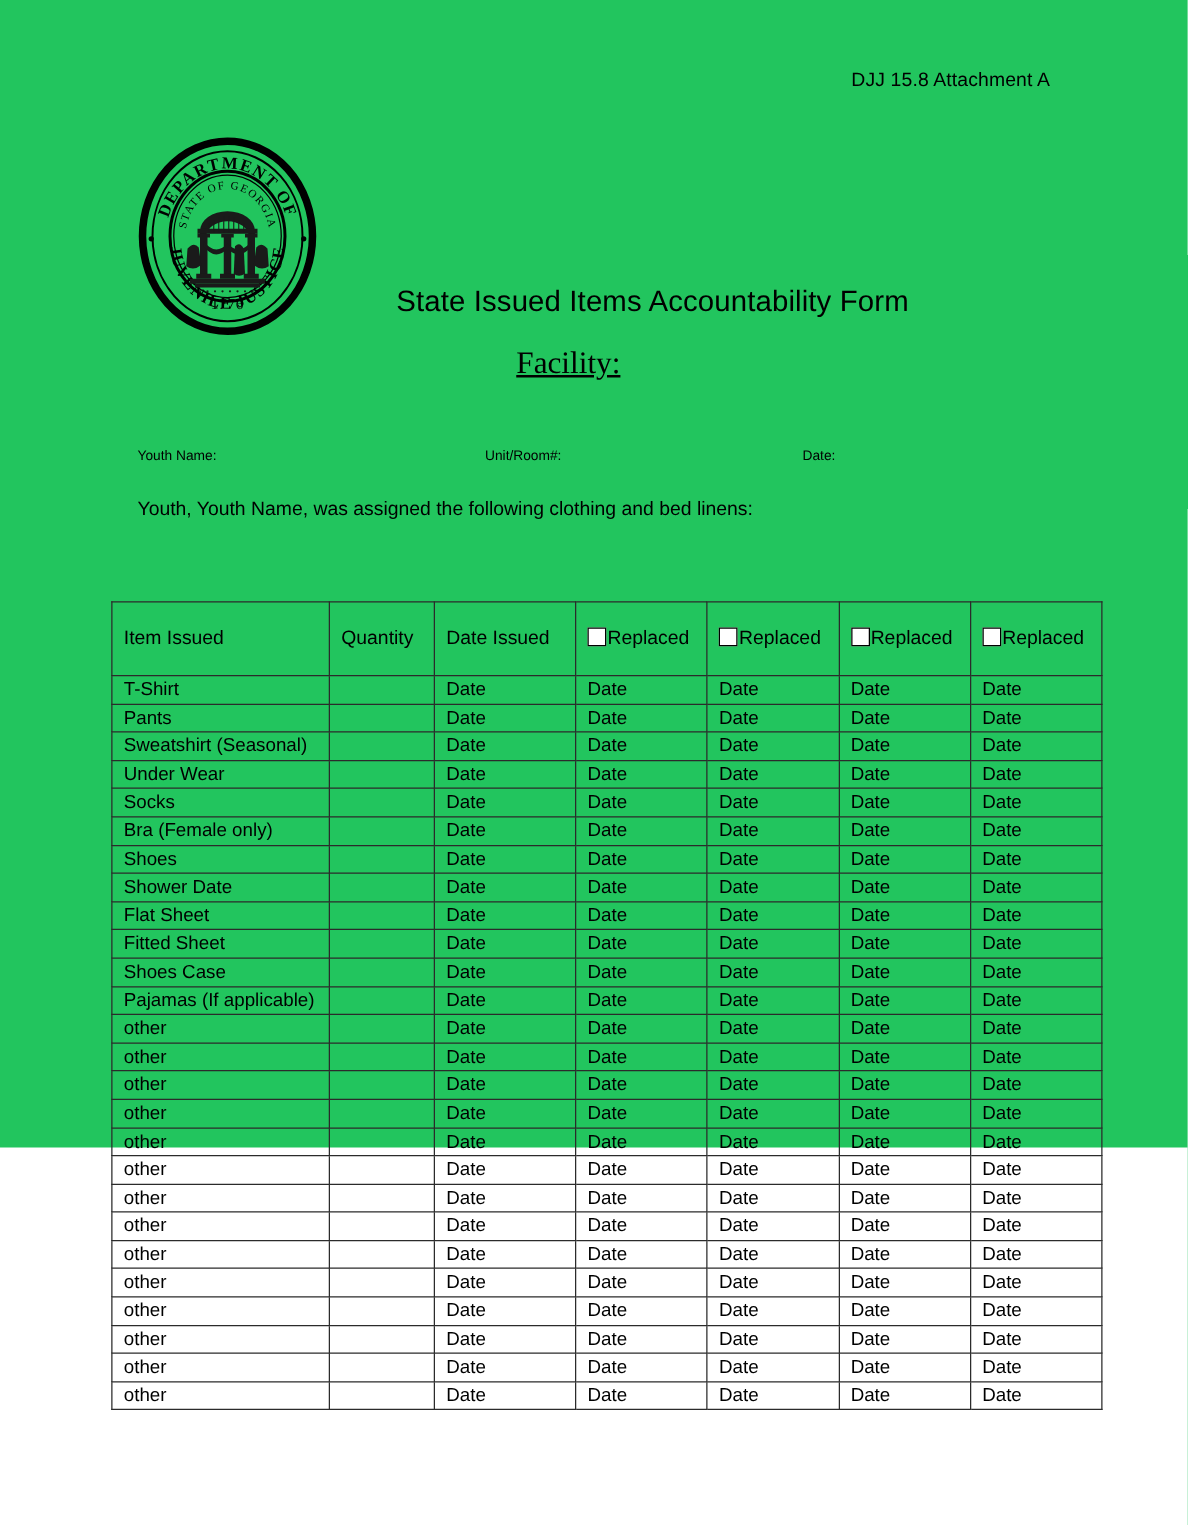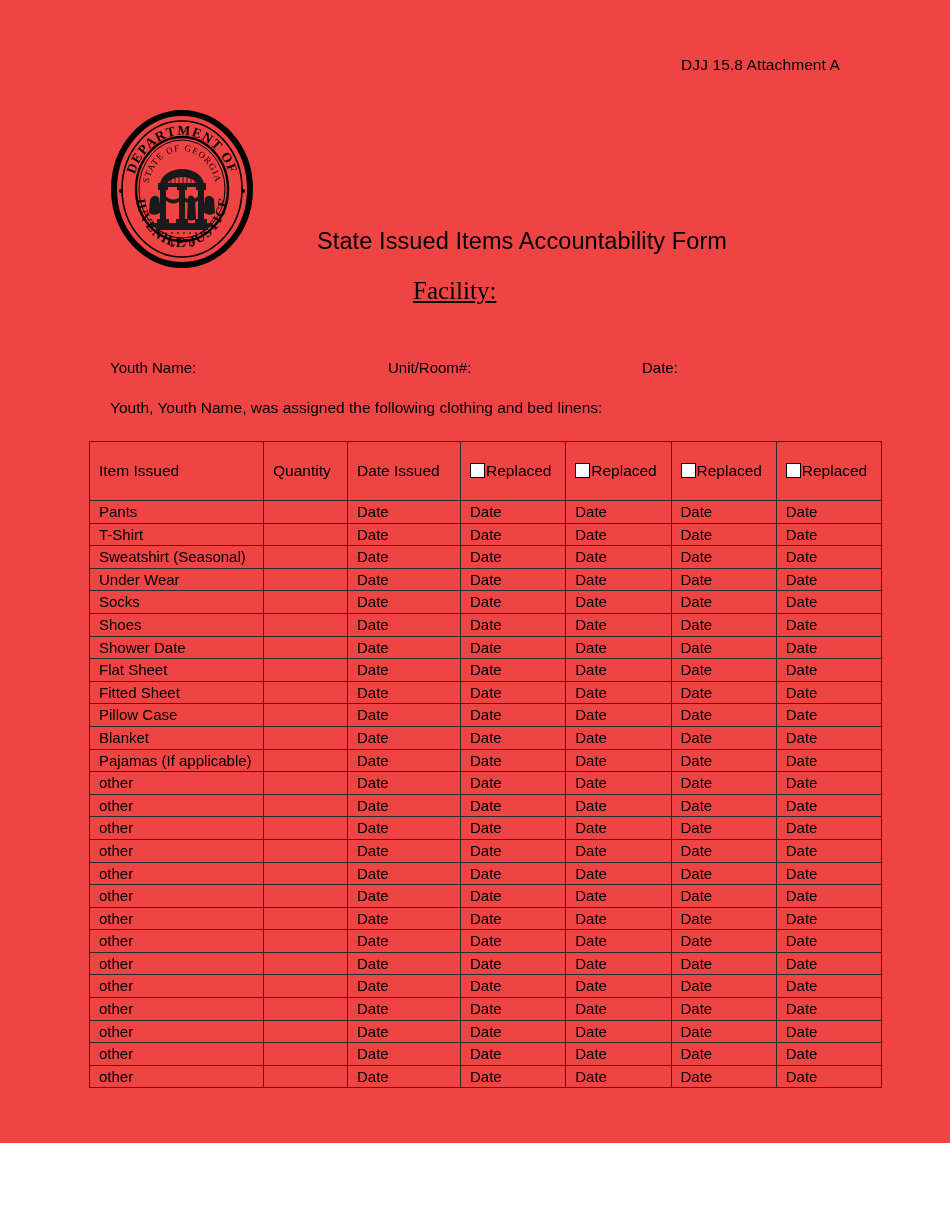--- a/index.html
+++ b/index.html
@@ -12,22 +12,22 @@
     height: 1230px;
     position: relative;
     font-family: "Liberation Sans", sans-serif;
     color: #000000;
     overflow: hidden;
   }
 
   .page {
     position: relative;
     width: 950px;
-    height: 1143px;
-    background: #ef4444;
+    height: 918px;
+    background: #22c55e;
   }
 
   
   .doc-ref {
     position: absolute;
     top: 56px;
     right: 110px;
     font-size: 15.5px;
     letter-spacing: 0.1px;
     white-space: nowrap;
@@ -63,21 +63,21 @@
     text-decoration: underline;
   }
 
   
   .field-row {
     position: absolute;
     top: 359px;
     left: 110px;
     width: 700px;
     height: 20px;
-    font-size: 15px;
+    font-size: 11px;
   }
   .field-row span { position: absolute; white-space: nowrap; top: 0; }
   .f-youth { left: 0; }
   .f-unit  { left: 278px; }
   .f-date  { left: 532px; }
 
   .assigned-line {
     position: absolute;
     top: 399px;
     left: 110px;
@@ -90,20 +90,21 @@
     position: absolute;
     left: 89px;
     top: 441px;
     width: 792px;
   }
   table.items {
     border-collapse: collapse;
     table-layout: fixed;
     width: 792px;
     font-size: 15px;
+    margin-top: 40px;
   }
   table.items col.c-item { width: 174px; }
   table.items col.c-qty  { width: 84px;  }
   table.items col.c-di   { width: 113px; }
   table.items col.c-rep  { width: 105.25px; }
 
   table.items th, table.items td {
     border: 1px solid #2b2b2b;
     padding: 0 0 0 9px;
     text-align: left;
@@ -260,38 +261,38 @@
           <th class="hdr-rep-cell">
             <span class="hdr-check"></span><span class="hdr-rep-label">Replaced</span>
           </th>
           <th class="hdr-rep-cell">
             <span class="hdr-check"></span><span class="hdr-rep-label">Replaced</span>
           </th>
         </tr>
       </thead>
       <tbody id="items-body">
           <tr>
+            <td>T-Shirt</td>
+            <td class="qty"></td>
+            <td>Date</td>
+            <td>Date</td>
+            <td>Date</td>
+            <td>Date</td>
+            <td>Date</td>
+          </tr>
+          <tr>
             <td>Pants</td>
             <td class="qty"></td>
             <td>Date</td>
             <td>Date</td>
             <td>Date</td>
             <td>Date</td>
             <td>Date</td>
           </tr>
           <tr>
-            <td>T-Shirt</td>
-            <td class="qty"></td>
-            <td>Date</td>
-            <td>Date</td>
-            <td>Date</td>
-            <td>Date</td>
-            <td>Date</td>
-          </tr>
-          <tr>
             <td>Sweatshirt (Seasonal)</td>
             <td class="qty"></td>
             <td>Date</td>
             <td>Date</td>
             <td>Date</td>
             <td>Date</td>
             <td>Date</td>
           </tr>
           <tr>
             <td>Under Wear</td>
@@ -305,20 +306,29 @@
           <tr>
             <td>Socks</td>
             <td class="qty"></td>
             <td>Date</td>
             <td>Date</td>
             <td>Date</td>
             <td>Date</td>
             <td>Date</td>
           </tr>
           <tr>
+            <td>Bra (Female only)</td>
+            <td class="qty"></td>
+            <td>Date</td>
+            <td>Date</td>
+            <td>Date</td>
+            <td>Date</td>
+            <td>Date</td>
+          </tr>
+          <tr>
             <td>Shoes</td>
             <td class="qty"></td>
             <td>Date</td>
             <td>Date</td>
             <td>Date</td>
             <td>Date</td>
             <td>Date</td>
           </tr>
           <tr>
             <td>Shower Date</td>
@@ -341,30 +351,21 @@
           <tr>
             <td>Fitted Sheet</td>
             <td class="qty"></td>
             <td>Date</td>
             <td>Date</td>
             <td>Date</td>
             <td>Date</td>
             <td>Date</td>
           </tr>
           <tr>
-            <td>Pillow Case</td>
-            <td class="qty"></td>
-            <td>Date</td>
-            <td>Date</td>
-            <td>Date</td>
-            <td>Date</td>
-            <td>Date</td>
-          </tr>
-          <tr>
-            <td>Blanket</td>
+            <td>Shoes Case</td>
             <td class="qty"></td>
             <td>Date</td>
             <td>Date</td>
             <td>Date</td>
             <td>Date</td>
             <td>Date</td>
           </tr>
           <tr>
             <td>Pajamas (If applicable)</td>
             <td class="qty"></td>

